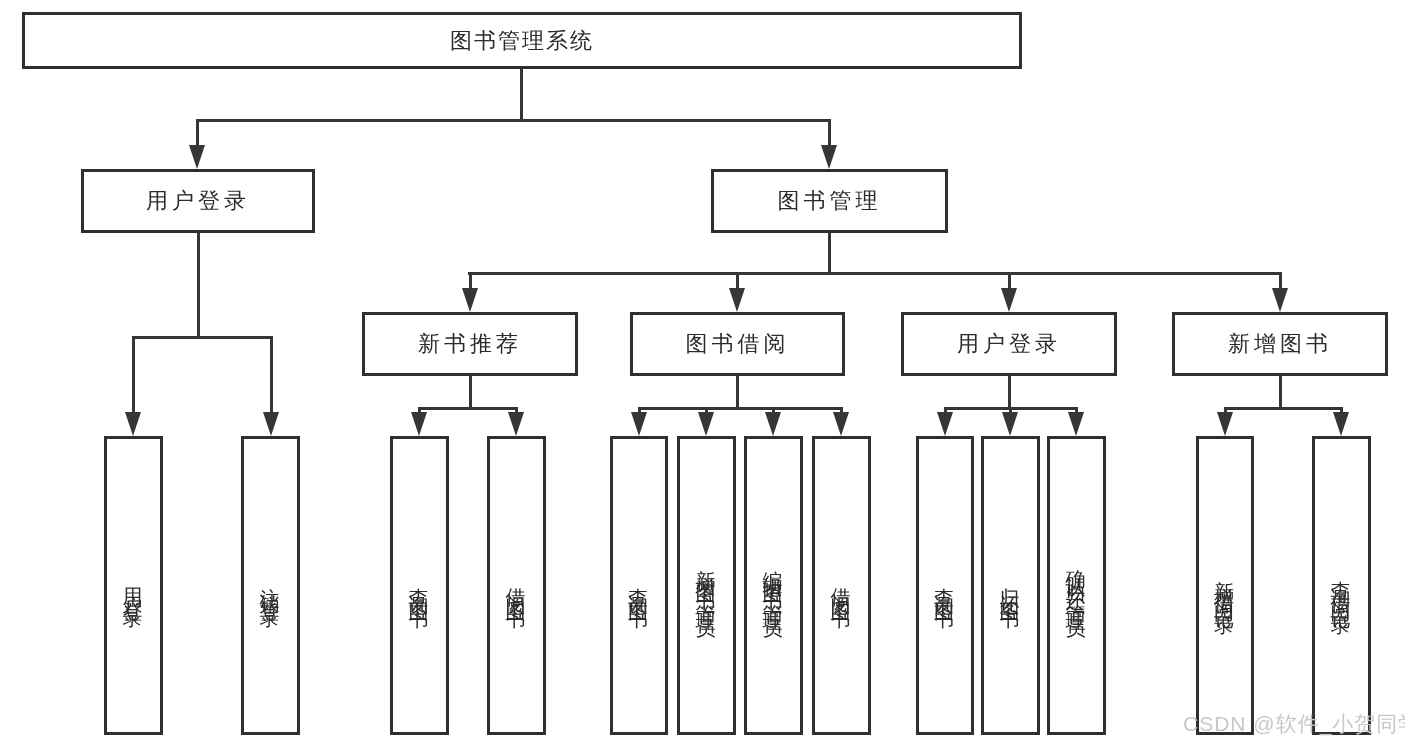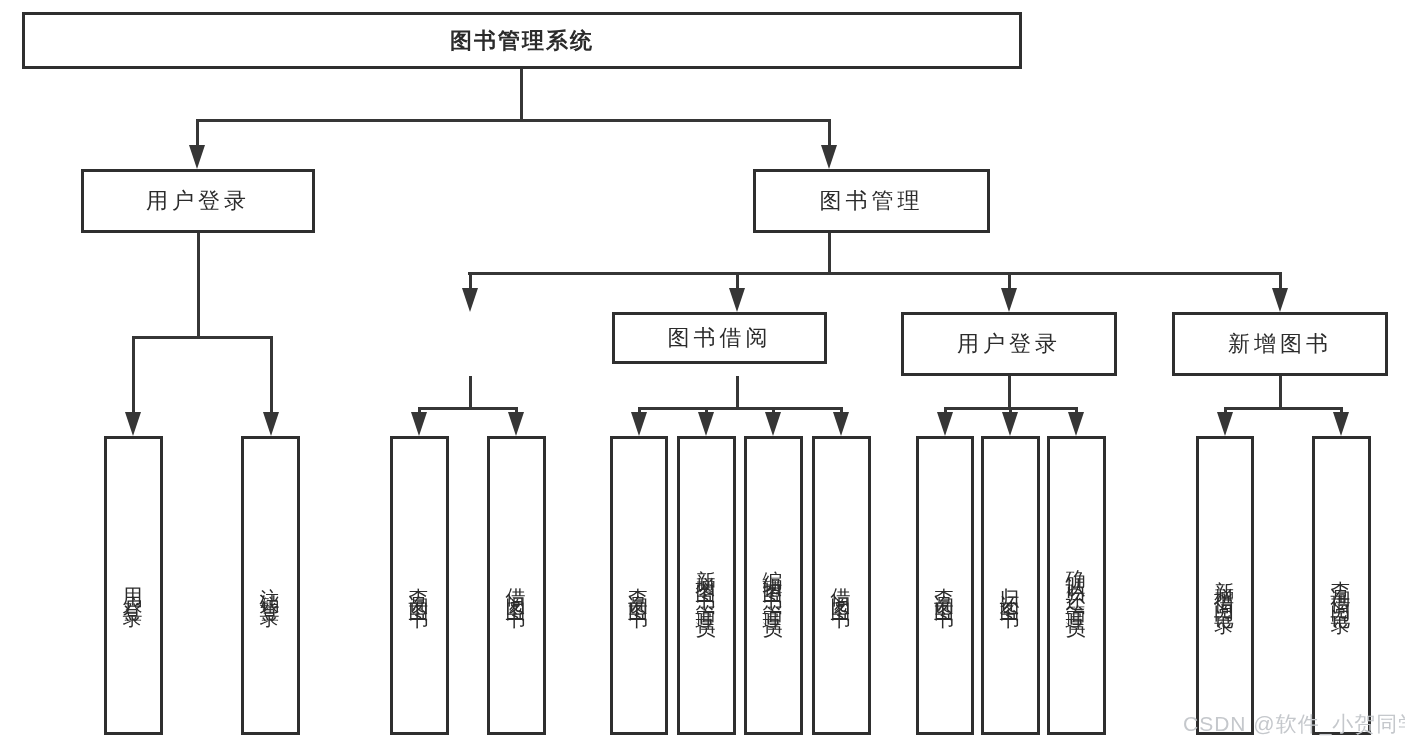--- a/index.html
+++ b/index.html
@@ -20,21 +20,21 @@
     border: 3px solid #2f2f2f;
     background: #ffffff;
     display: flex;
     align-items: center;
     justify-content: center;
     font-size: 22px;
     letter-spacing: 4px;
     color: #2b2b2b;
     white-space: nowrap;
   }
-  .hbox.title { letter-spacing: 2px; font-weight: bold; }
+  .hbox.title { letter-spacing: 2px; }
 
   
   .vbox {
     position: absolute;
     border: 3px solid #2f2f2f;
     background: #ffffff;
     writing-mode: vertical-lr;
     text-orientation: mixed;
     display: flex;
     align-items: center;
@@ -77,41 +77,42 @@
   <div class="hbox title" style="left:22px;top:12px;width:1000px;height:57px">图书管理系统</div>
 
   <span class="vl" style="left:520px;top:69px;height:50px"></span>
   <span class="hl" style="left:196px;top:119px;width:635px"></span>
   <span class="vl" style="left:196px;top:119px;height:30px"></span>
   <span class="arr" style="left:189px;top:145px"></span>
   <span class="vl" style="left:828px;top:119px;height:30px"></span>
   <span class="arr" style="left:821px;top:145px"></span>
 
   <div class="hbox" style="left:81px;top:169px;width:234px;height:64px">用户登录</div>
-  <div class="hbox" style="left:753px;top:169px;width:237px;height:64px">图书管理</div>
+  <div class="hbox" style="left:711px;top:169px;width:237px;height:64px">图书管理</div>
 
   <span class="vl" style="left:197px;top:233px;height:103px"></span>
   <span class="hl" style="left:132px;top:336px;width:140px"></span>
   <span class="vl" style="left:132px;top:336px;height:80px"></span>
   <span class="arr" style="left:125px;top:412px"></span>
   <span class="vl" style="left:270px;top:336px;height:80px"></span>
   <span class="arr" style="left:263px;top:412px"></span>
 
   <span class="vl" style="left:828px;top:233px;height:39px"></span>
   <span class="hl" style="left:468px;top:272px;width:813px"></span>
   <span class="vl" style="left:469px;top:272px;height:20px"></span>
   <span class="arr" style="left:462px;top:288px"></span>
   <span class="vl" style="left:736px;top:272px;height:20px"></span>
   <span class="arr" style="left:729px;top:288px"></span>
   <span class="vl" style="left:1008px;top:272px;height:20px"></span>
   <span class="arr" style="left:1001px;top:288px"></span>
   <span class="vl" style="left:1279px;top:272px;height:20px"></span>
   <span class="arr" style="left:1272px;top:288px"></span>
 
-  <div class="hbox" style="left:612px;top:312px;width:215px;height:52px">图书借阅</div>
+  <div class="hbox" style="left:362px;top:312px;width:216px;height:64px">新书推荐</div>
+  <div class="hbox" style="left:630px;top:312px;width:215px;height:64px">图书借阅</div>
   <div class="hbox" style="left:901px;top:312px;width:216px;height:64px">用户登录</div>
   <div class="hbox" style="left:1172px;top:312px;width:216px;height:64px">新增图书</div>
 
   <span class="vl" style="left:469px;top:376px;height:31px"></span>
   <span class="hl" style="left:418px;top:407px;width:100px"></span>
   <span class="vl" style="left:736px;top:376px;height:31px"></span>
   <span class="hl" style="left:638px;top:407px;width:205px"></span>
   <span class="vl" style="left:1008px;top:376px;height:31px"></span>
   <span class="hl" style="left:944px;top:407px;width:134px"></span>
   <span class="vl" style="left:1279px;top:376px;height:31px"></span>

